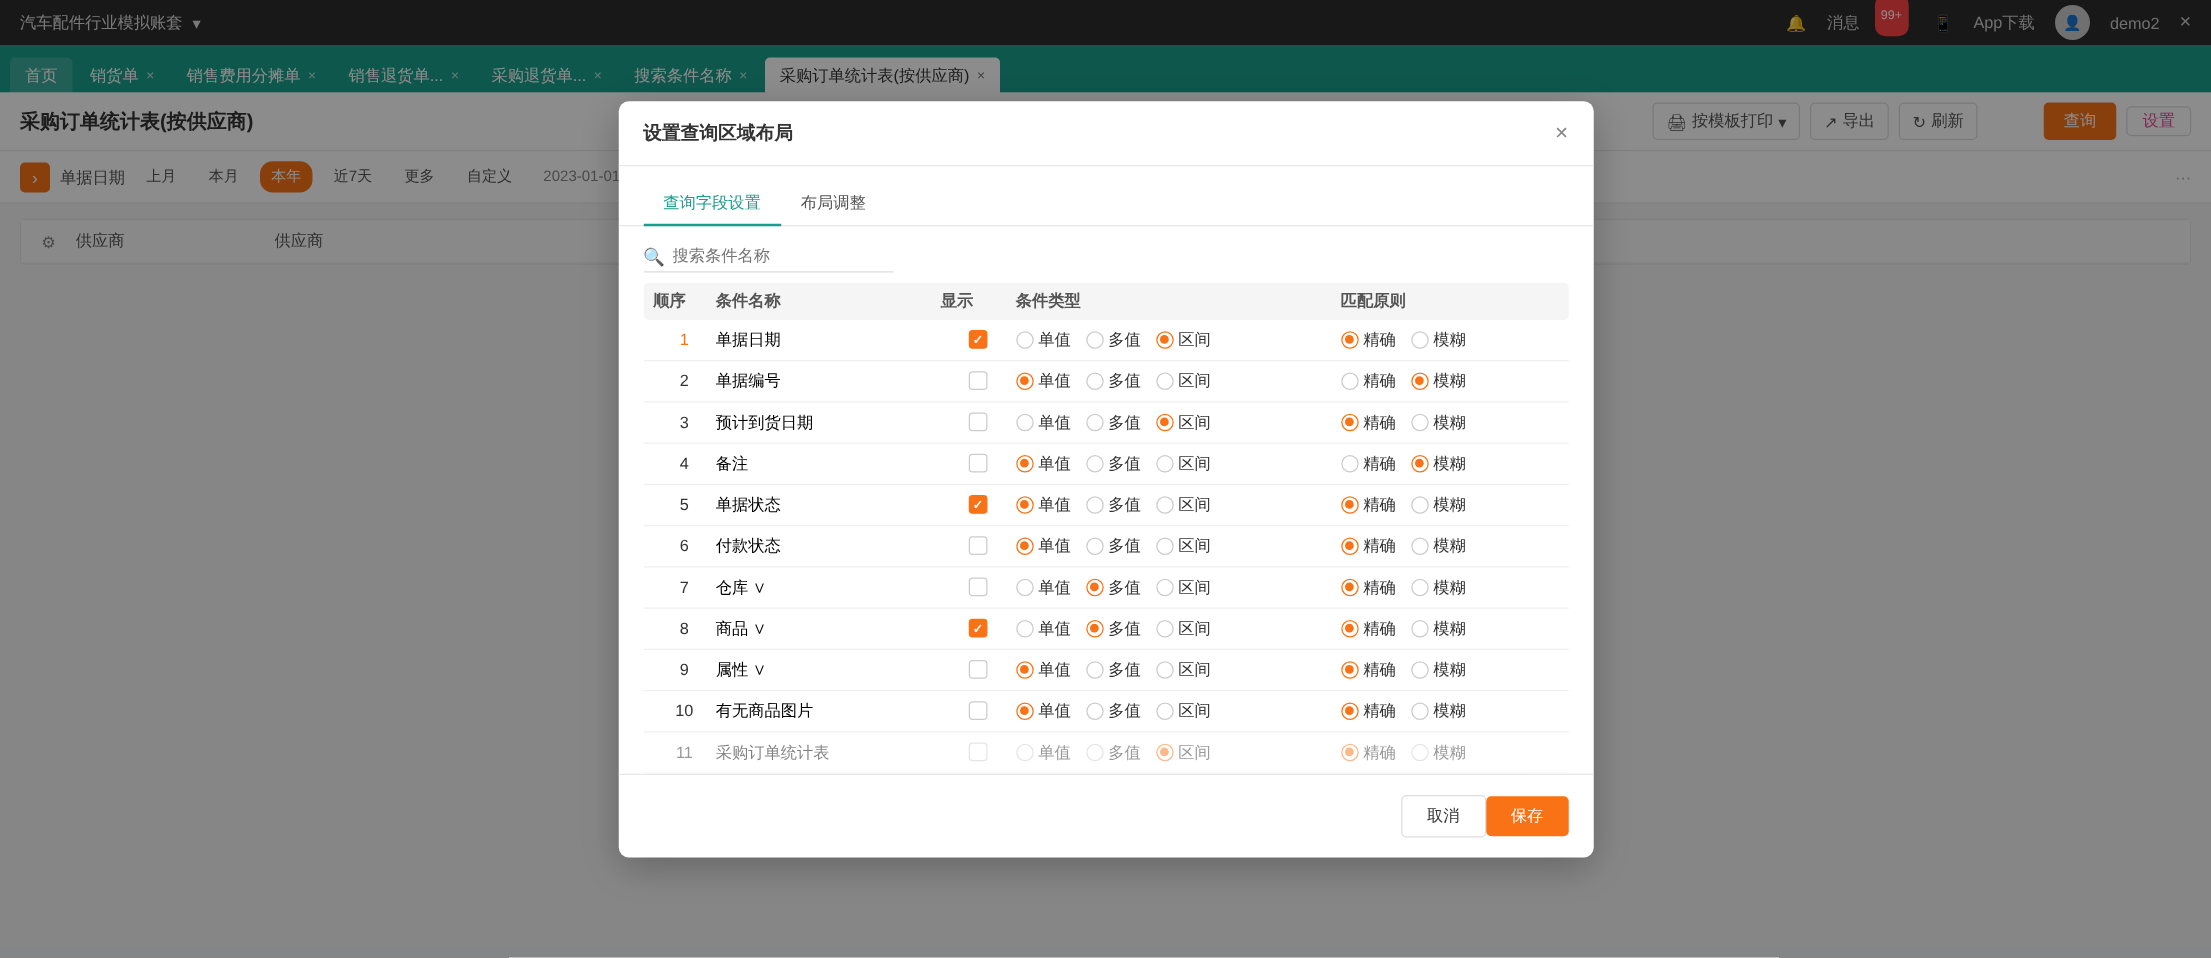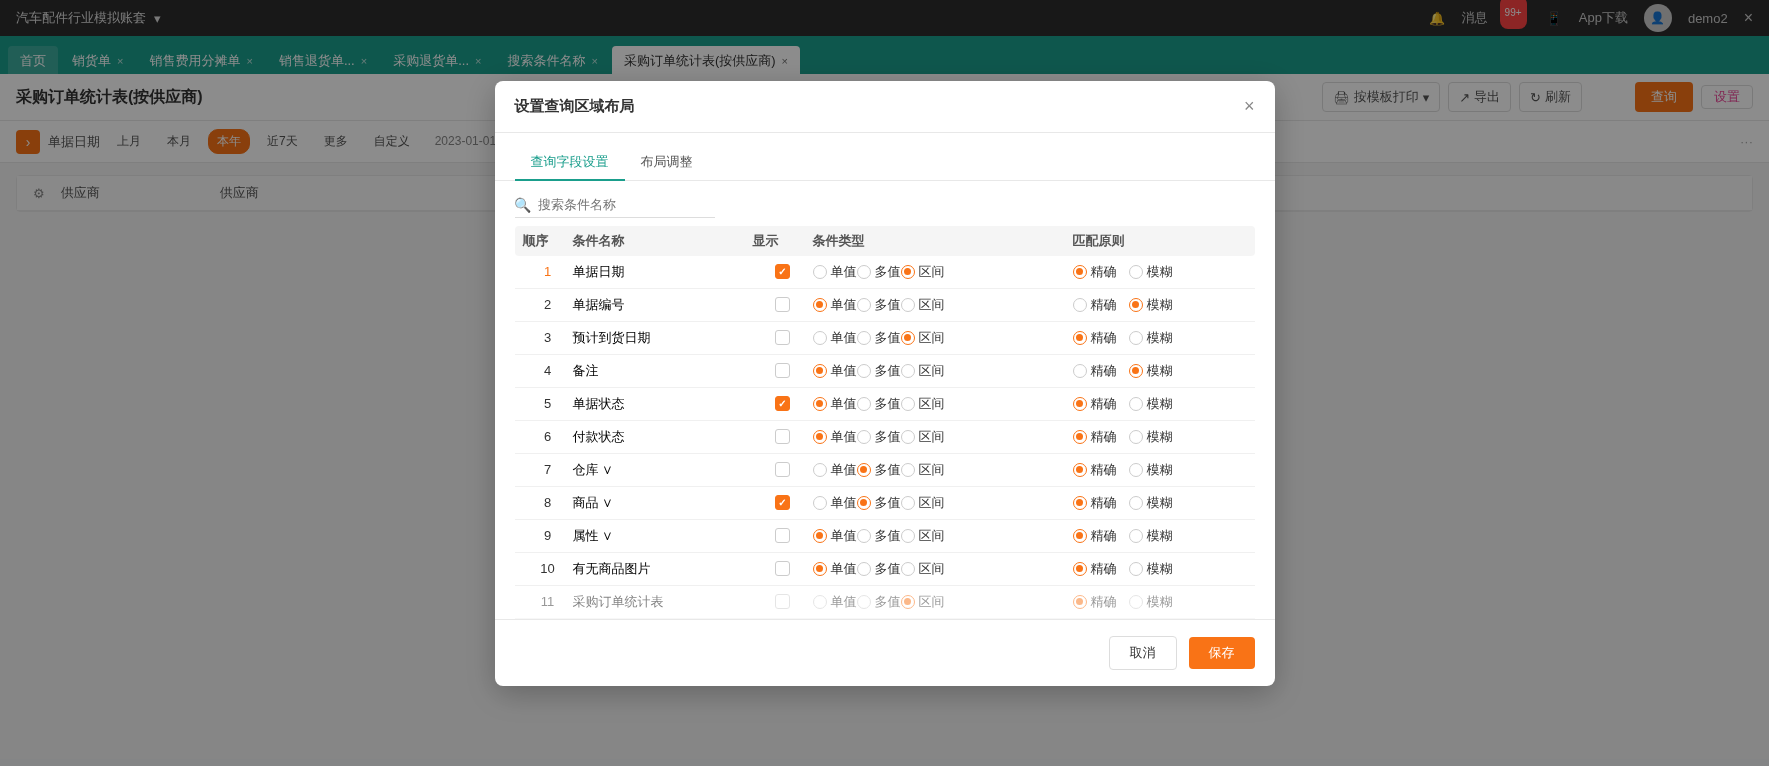--- a/index.html
+++ b/index.html
@@ -211,39 +211,38 @@
     .cb-wrap { display: flex; justify-content: center; }
     .custom-cb {
       width: 15px; height: 15px; border: 1.5px solid #ccc; border-radius: 3px;
       cursor: pointer; display: flex; align-items: center; justify-content: center;
       background: white;
     }
     .custom-cb.checked { background: #f97316; border-color: #f97316; }
     .custom-cb.checked::after { content: '✓'; color: white; font-size: 10px; font-weight: bold; }
 
     
-    .radio-group { display: flex; align-items: center; }
+    .radio-group { display: flex; align-items: center; gap: 12px; }
     .radio-item { display: flex; align-items: center; gap: 4px; cursor: pointer; font-size: 13px; color: #333; }
     .radio-circle {
       width: 14px; height: 14px; border-radius: 50%; border: 1.5px solid #ccc;
       display: flex; align-items: center; justify-content: center;
       background: white; cursor: pointer;
     }
     .radio-circle.selected { border-color: #f97316; }
     .radio-circle.selected::after { content: ''; width: 7px; height: 7px; border-radius: 50%; background: #f97316; display: block; }
 
     
     .match-group { display: flex; align-items: center; gap: 12px; }
 
     
     .dialog-footer {
       display: flex;
       justify-content: flex-end;
       align-items: center;
-      gap: 12px;
       padding: 16px 20px;
       border-top: 1px solid #e8e8e8;
     }
     .btn-cancel {
       padding: 7px 20px; border: 1px solid #ddd; border-radius: 4px;
       background: white; color: #333; cursor: pointer; font-size: 13px;
     }
     .btn-save {
       padding: 7px 20px; border: none; border-radius: 4px;
       background: #f97316; color: white; cursor: pointer; font-size: 13px;

